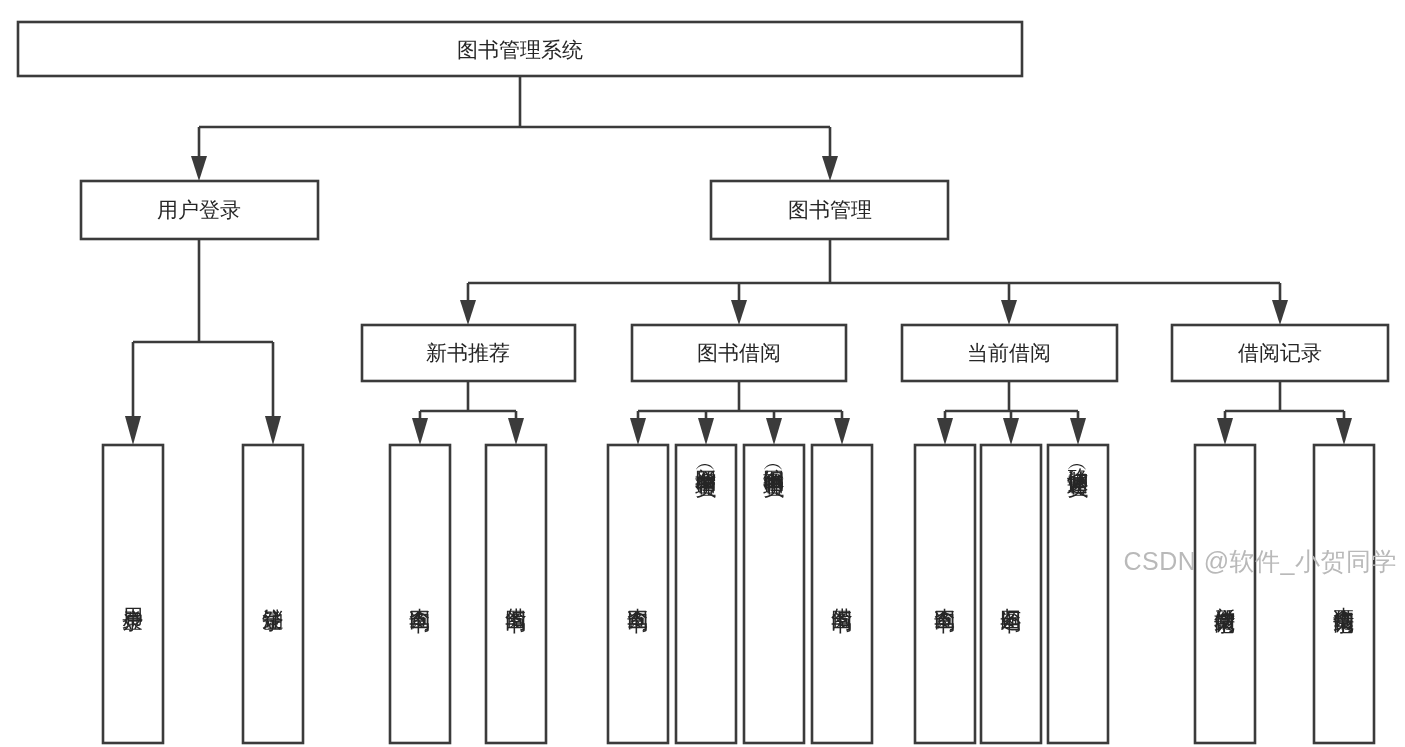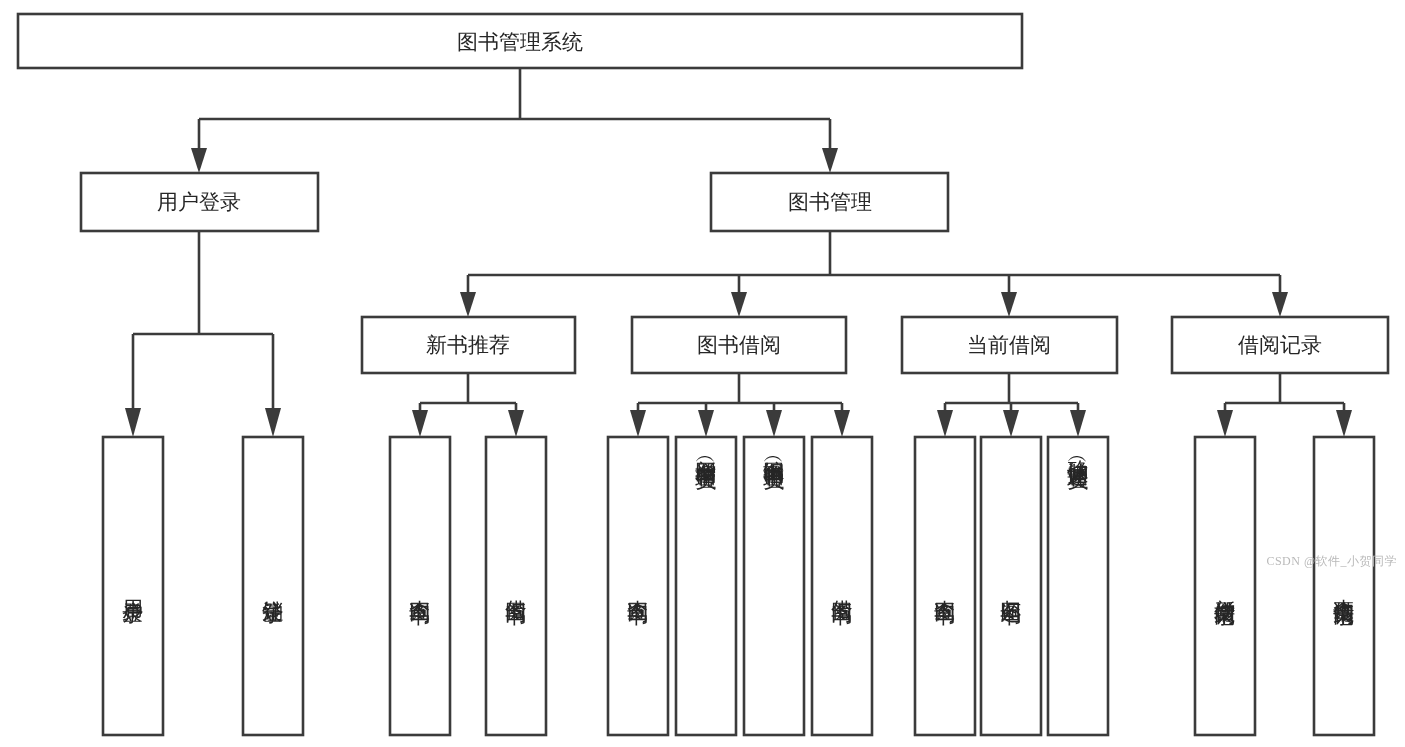--- a/index.html
+++ b/index.html
@@ -10,21 +10,21 @@
   body {
     width: 1405px;
     height: 747px;
     font-family: "Liberation Sans", "DejaVu Sans", sans-serif;
     overflow: hidden;
     position: relative;
   }
   #diagram-root {
     position: absolute;
     left: 0;
-    top: 0;
+    top: 8px;
     width: 1405px;
     height: 574px;
   }
   svg.flow {
     display: block;
     width: 1405px;
     height: 747px;
   }
   .node-rect {
     fill: #ffffff;
@@ -62,22 +62,22 @@
     font-size: 21px;
     line-height: 1.12;
     color: #262626;
     letter-spacing: 1.5px;
     white-space: nowrap;
   }
   .watermark {
     position: absolute;
     right: 8px;
     bottom: 4px;
-    font-family: Liberation Serif, serif;
-    font-size: 12px;
+    font-family: Liberation Sans, sans-serif;
+    font-size: 25px;
     color: #b9b9b9;
     letter-spacing: 0.5px;
     white-space: nowrap;
   }
 </style>
 </head>
 <body>
 
 <div id="diagram-root">
 

